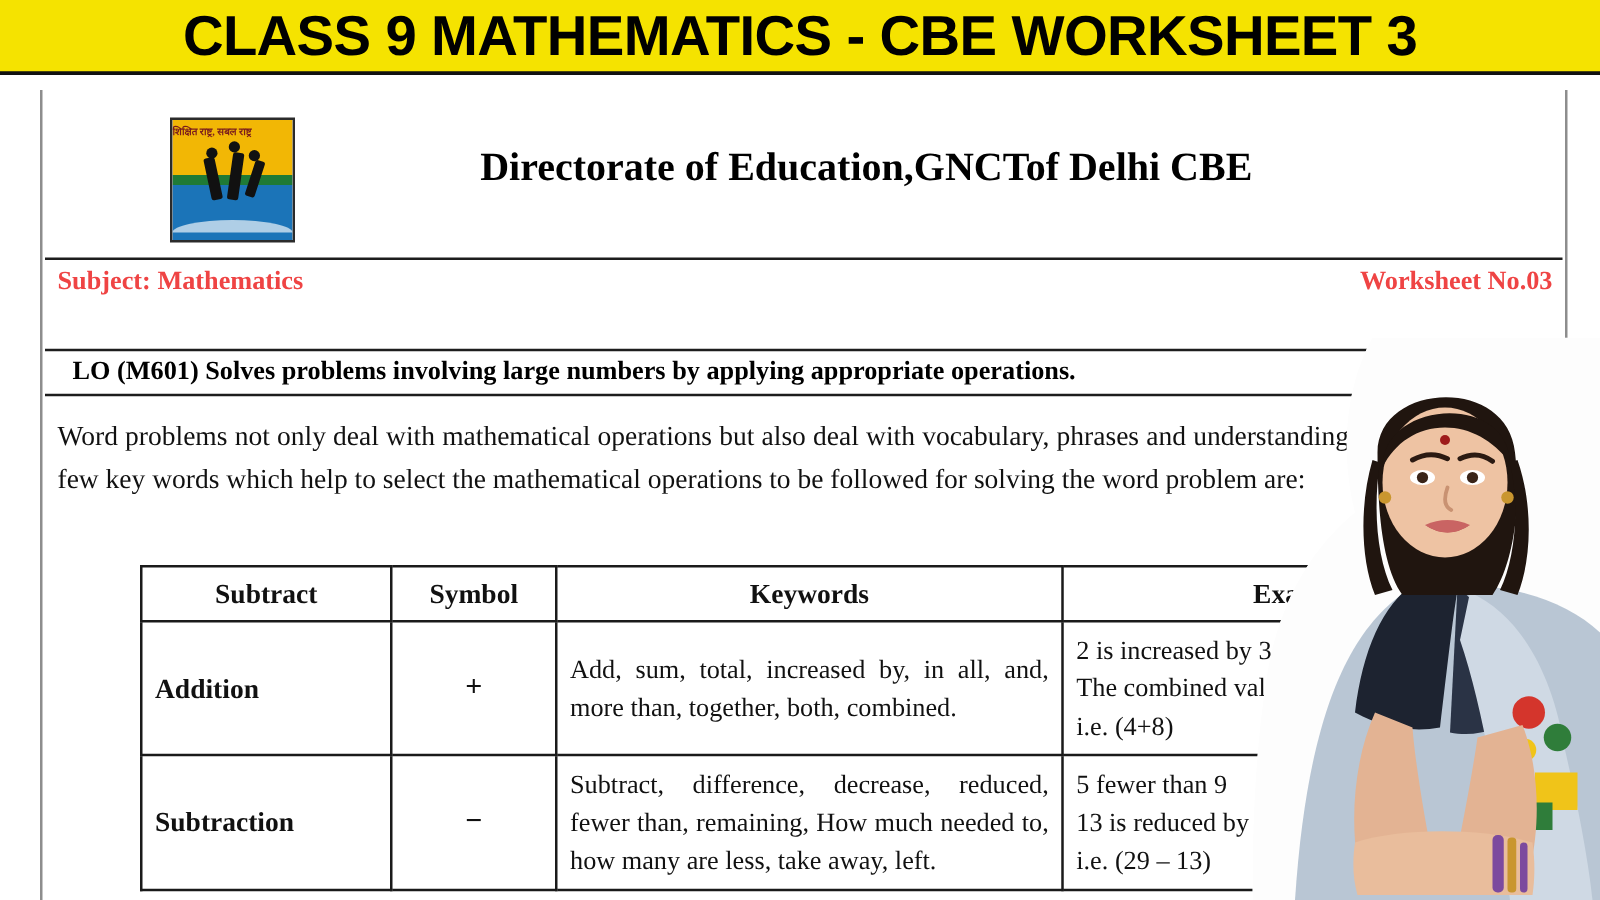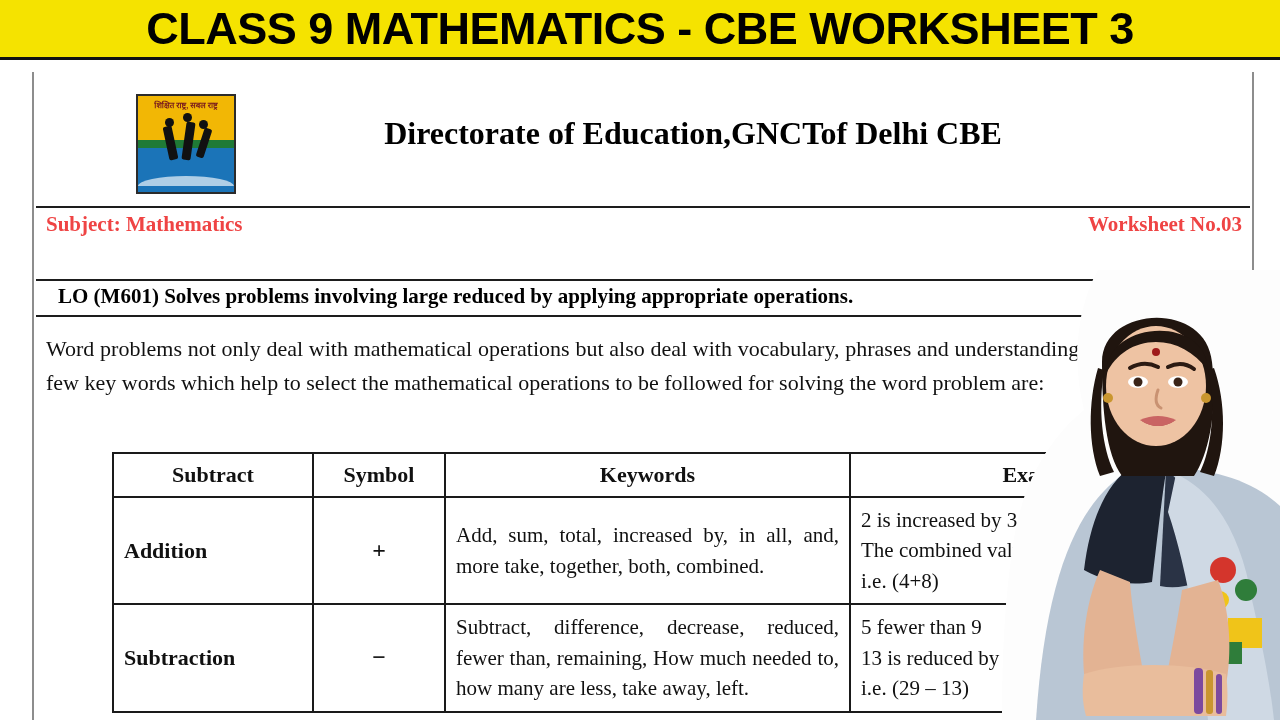--- a/index.html
+++ b/index.html
@@ -91,21 +91,21 @@
   #logo .fig { position:absolute; background:#111; border-radius:2px; }
   #logo .fig1 { left:28px; top:30px; width:9px; height:34px; transform:rotate(-12deg); }
   #logo .fig2 { left:46px; top:26px; width:9px; height:38px; transform:rotate(8deg); }
   #logo .fig3 { left:62px; top:32px; width:8px; height:30px; transform:rotate(18deg); }
   #logo .head { position:absolute; background:#111; border-radius:50%; width:9px; height:9px; }
   #logo .h1 { left:27px; top:22px; }
   #logo .h2 { left:45px; top:17px; }
   #logo .h3 { left:61px; top:24px; }
   #logo .hindi {
     position:absolute; left:0; top:3px; width:100%;
-    text-align:center; font-size:8px; color:#7a1d1d; font-weight:bold;
+    text-align:left; font-size:8px; color:#7a1d1d; font-weight:bold;
     font-family:"Liberation Serif", serif;
   }
 
   #header-title {
     flex: 1;
     text-align: center;
     margin-left: -30px;
     padding-right: 60px;
     margin-top: 21px;
   }
@@ -262,21 +262,21 @@
   <div class="rule" id="rule1"></div>
 
   <div class="info-row" id="info-row-1">
     <span>Subject: Mathematics</span>
     <span>Worksheet No.03</span>
   </div>
 
 
   <div class="rule" id="rule2"></div>
 
-  <div id="lo-line">LO (M601) Solves problems involving large reduced by applying appropriate operations.</div>
+  <div id="lo-line">LO (M601) Solves problems involving large numbers by applying appropriate operations.</div>
 
   <div class="rule" id="rule3"></div>
 
   <div id="para">
     <p>Word problems not only deal with mathematical operations but also deal with vocabulary, phrases and understanding of the concept. A few key words which help to select the mathematical operations to be followed for solving the word problem are:</p>
   </div>
 
   <table id="ops-table">
     <colgroup>
       <col class="col-op">
@@ -289,21 +289,21 @@
         <th>Subtract</th>
         <th>Symbol</th>
         <th>Keywords</th>
         <th>Example</th>
       </tr>
     </thead>
     <tbody>
       <tr>
         <td class="op-name">Addition</td>
         <td class="op-sym">+</td>
-        <td class="op-key">Add, sum, total, increased by, in all, and, more take, together, both, combined.</td>
+        <td class="op-key">Add, sum, total, increased by, in all, and, more than, together, both, combined.</td>
         <td class="op-ex">
           <span class="ex-line">2 is increased by 3</span>
           <span class="ex-line">The combined value of 4 and 8</span>
           <span class="ex-line">i.e. (4+8)</span>
         </td>
       </tr>
       <tr>
         <td class="op-name">Subtraction</td>
         <td class="op-sym">−</td>
         <td class="op-key">Subtract, difference, decrease, reduced, fewer than, remaining, How much needed to, how many are less, take away, left.</td>

